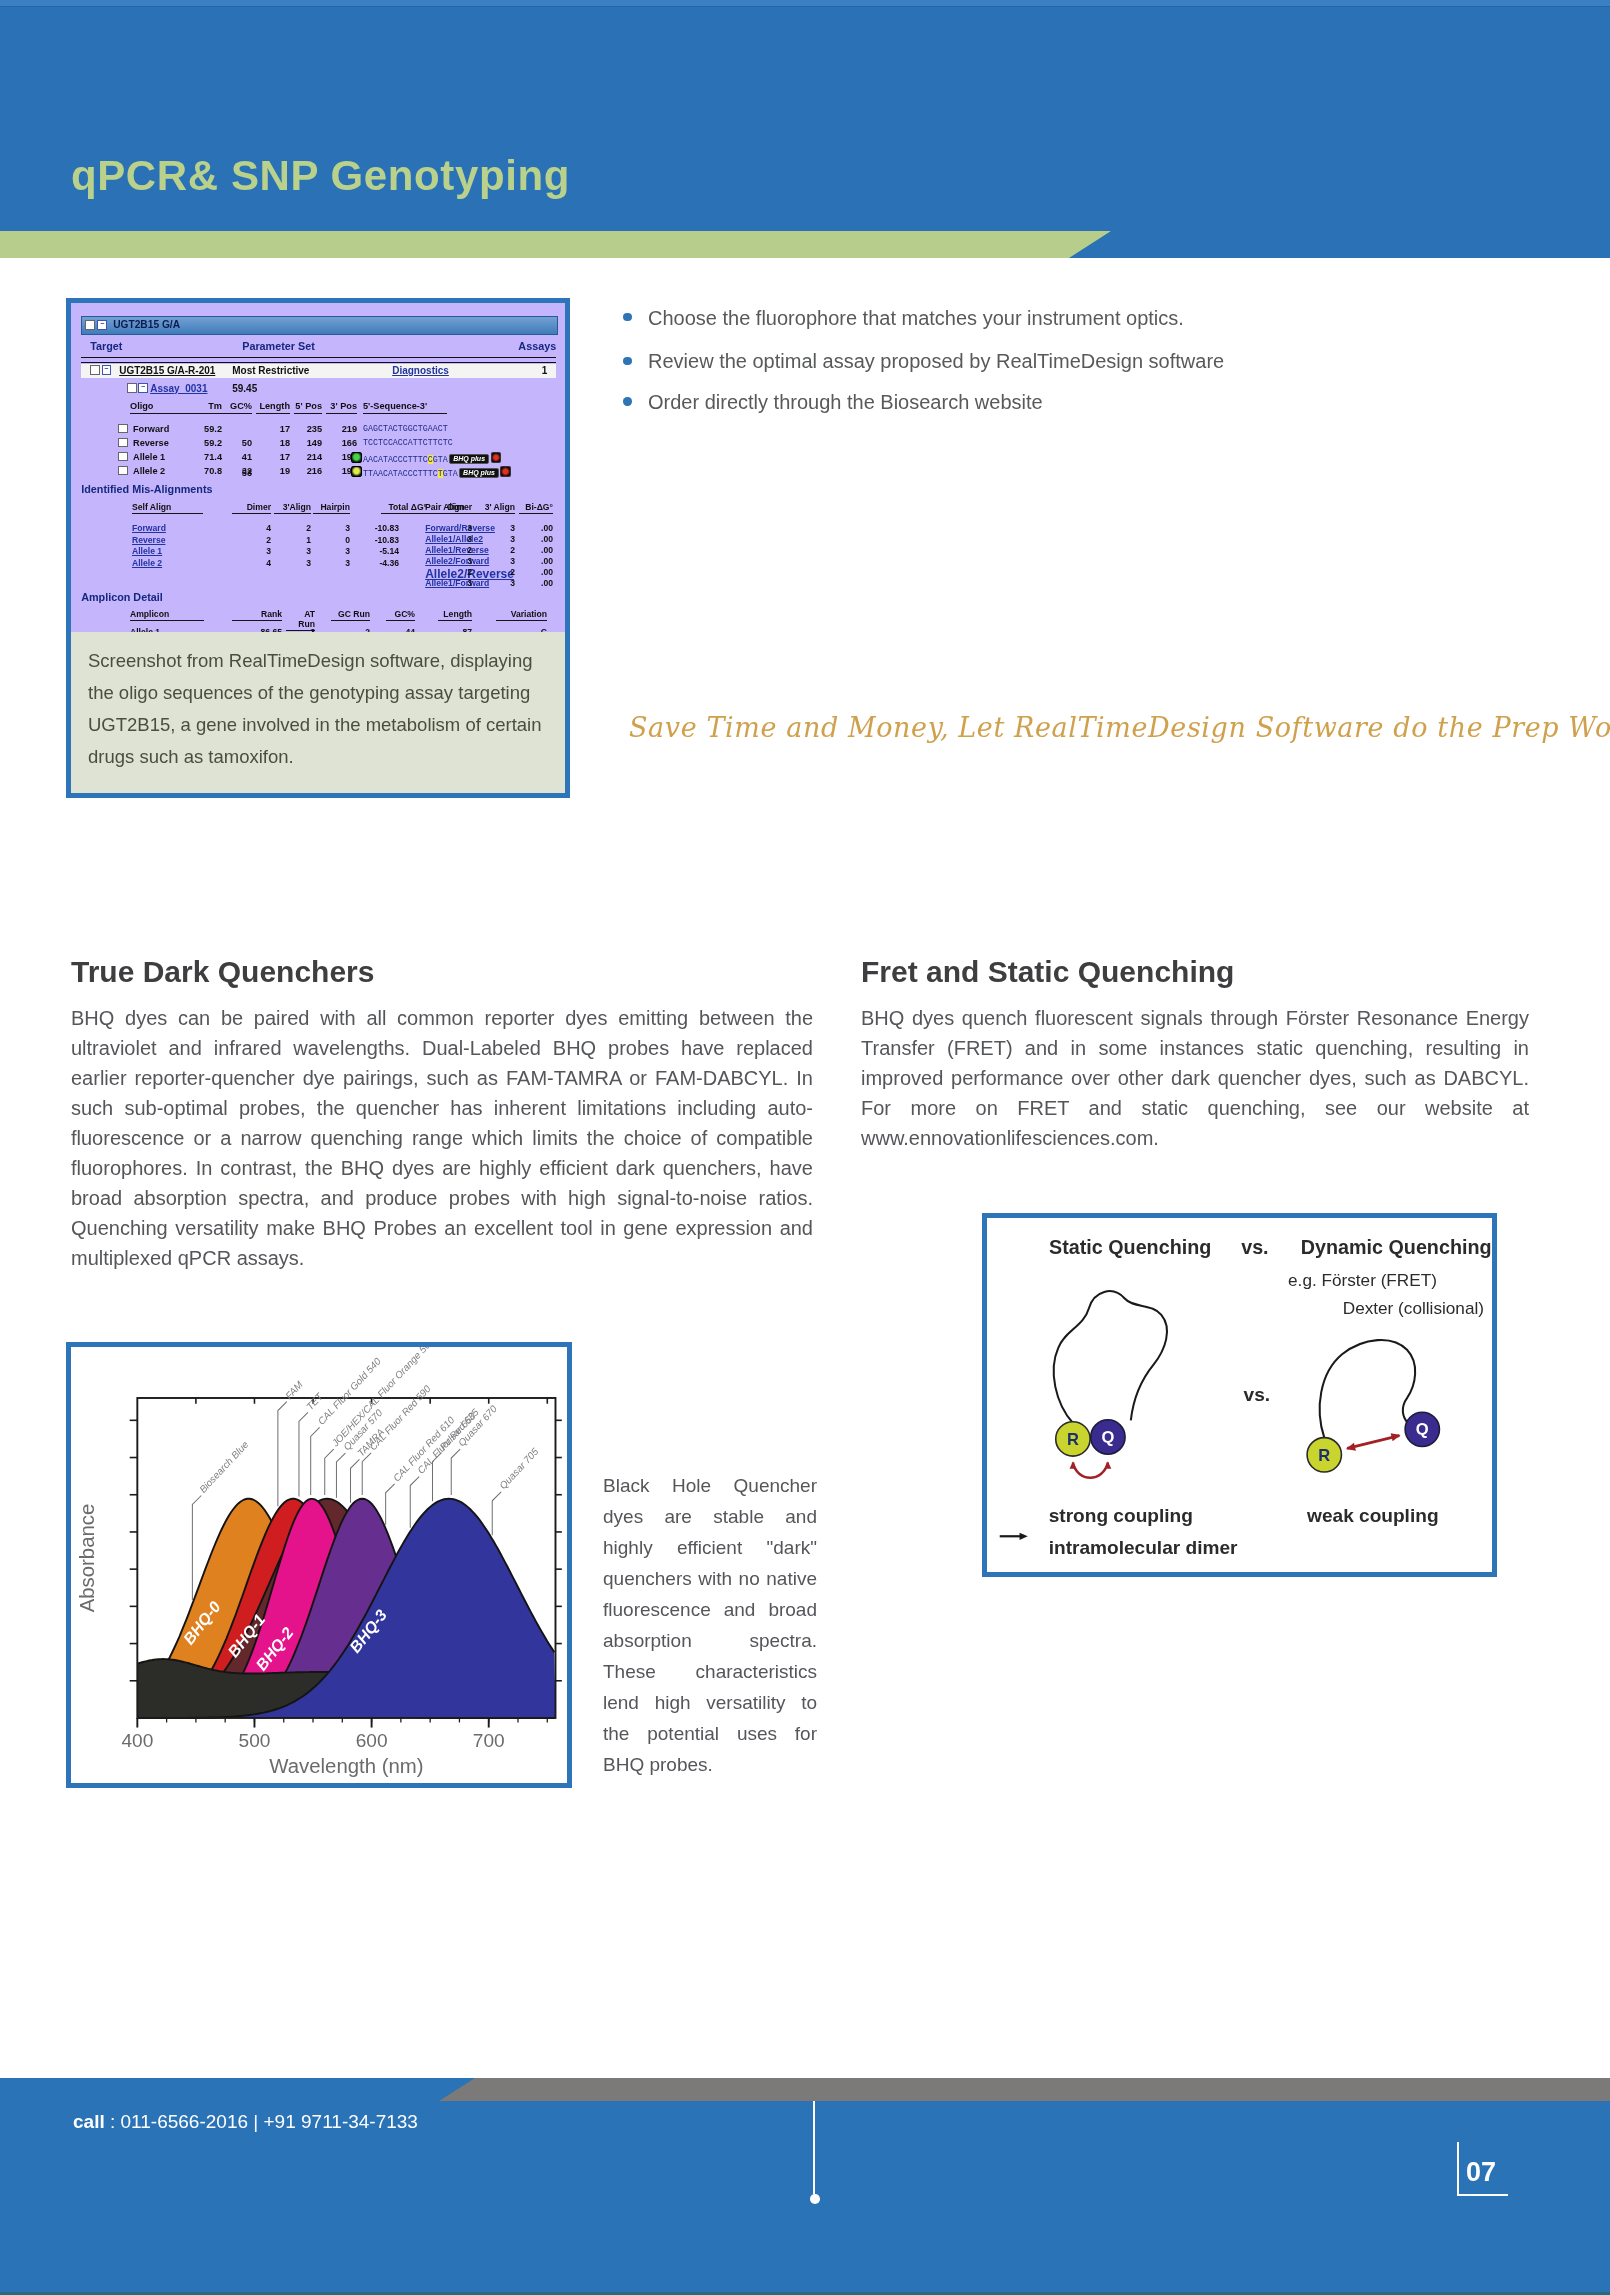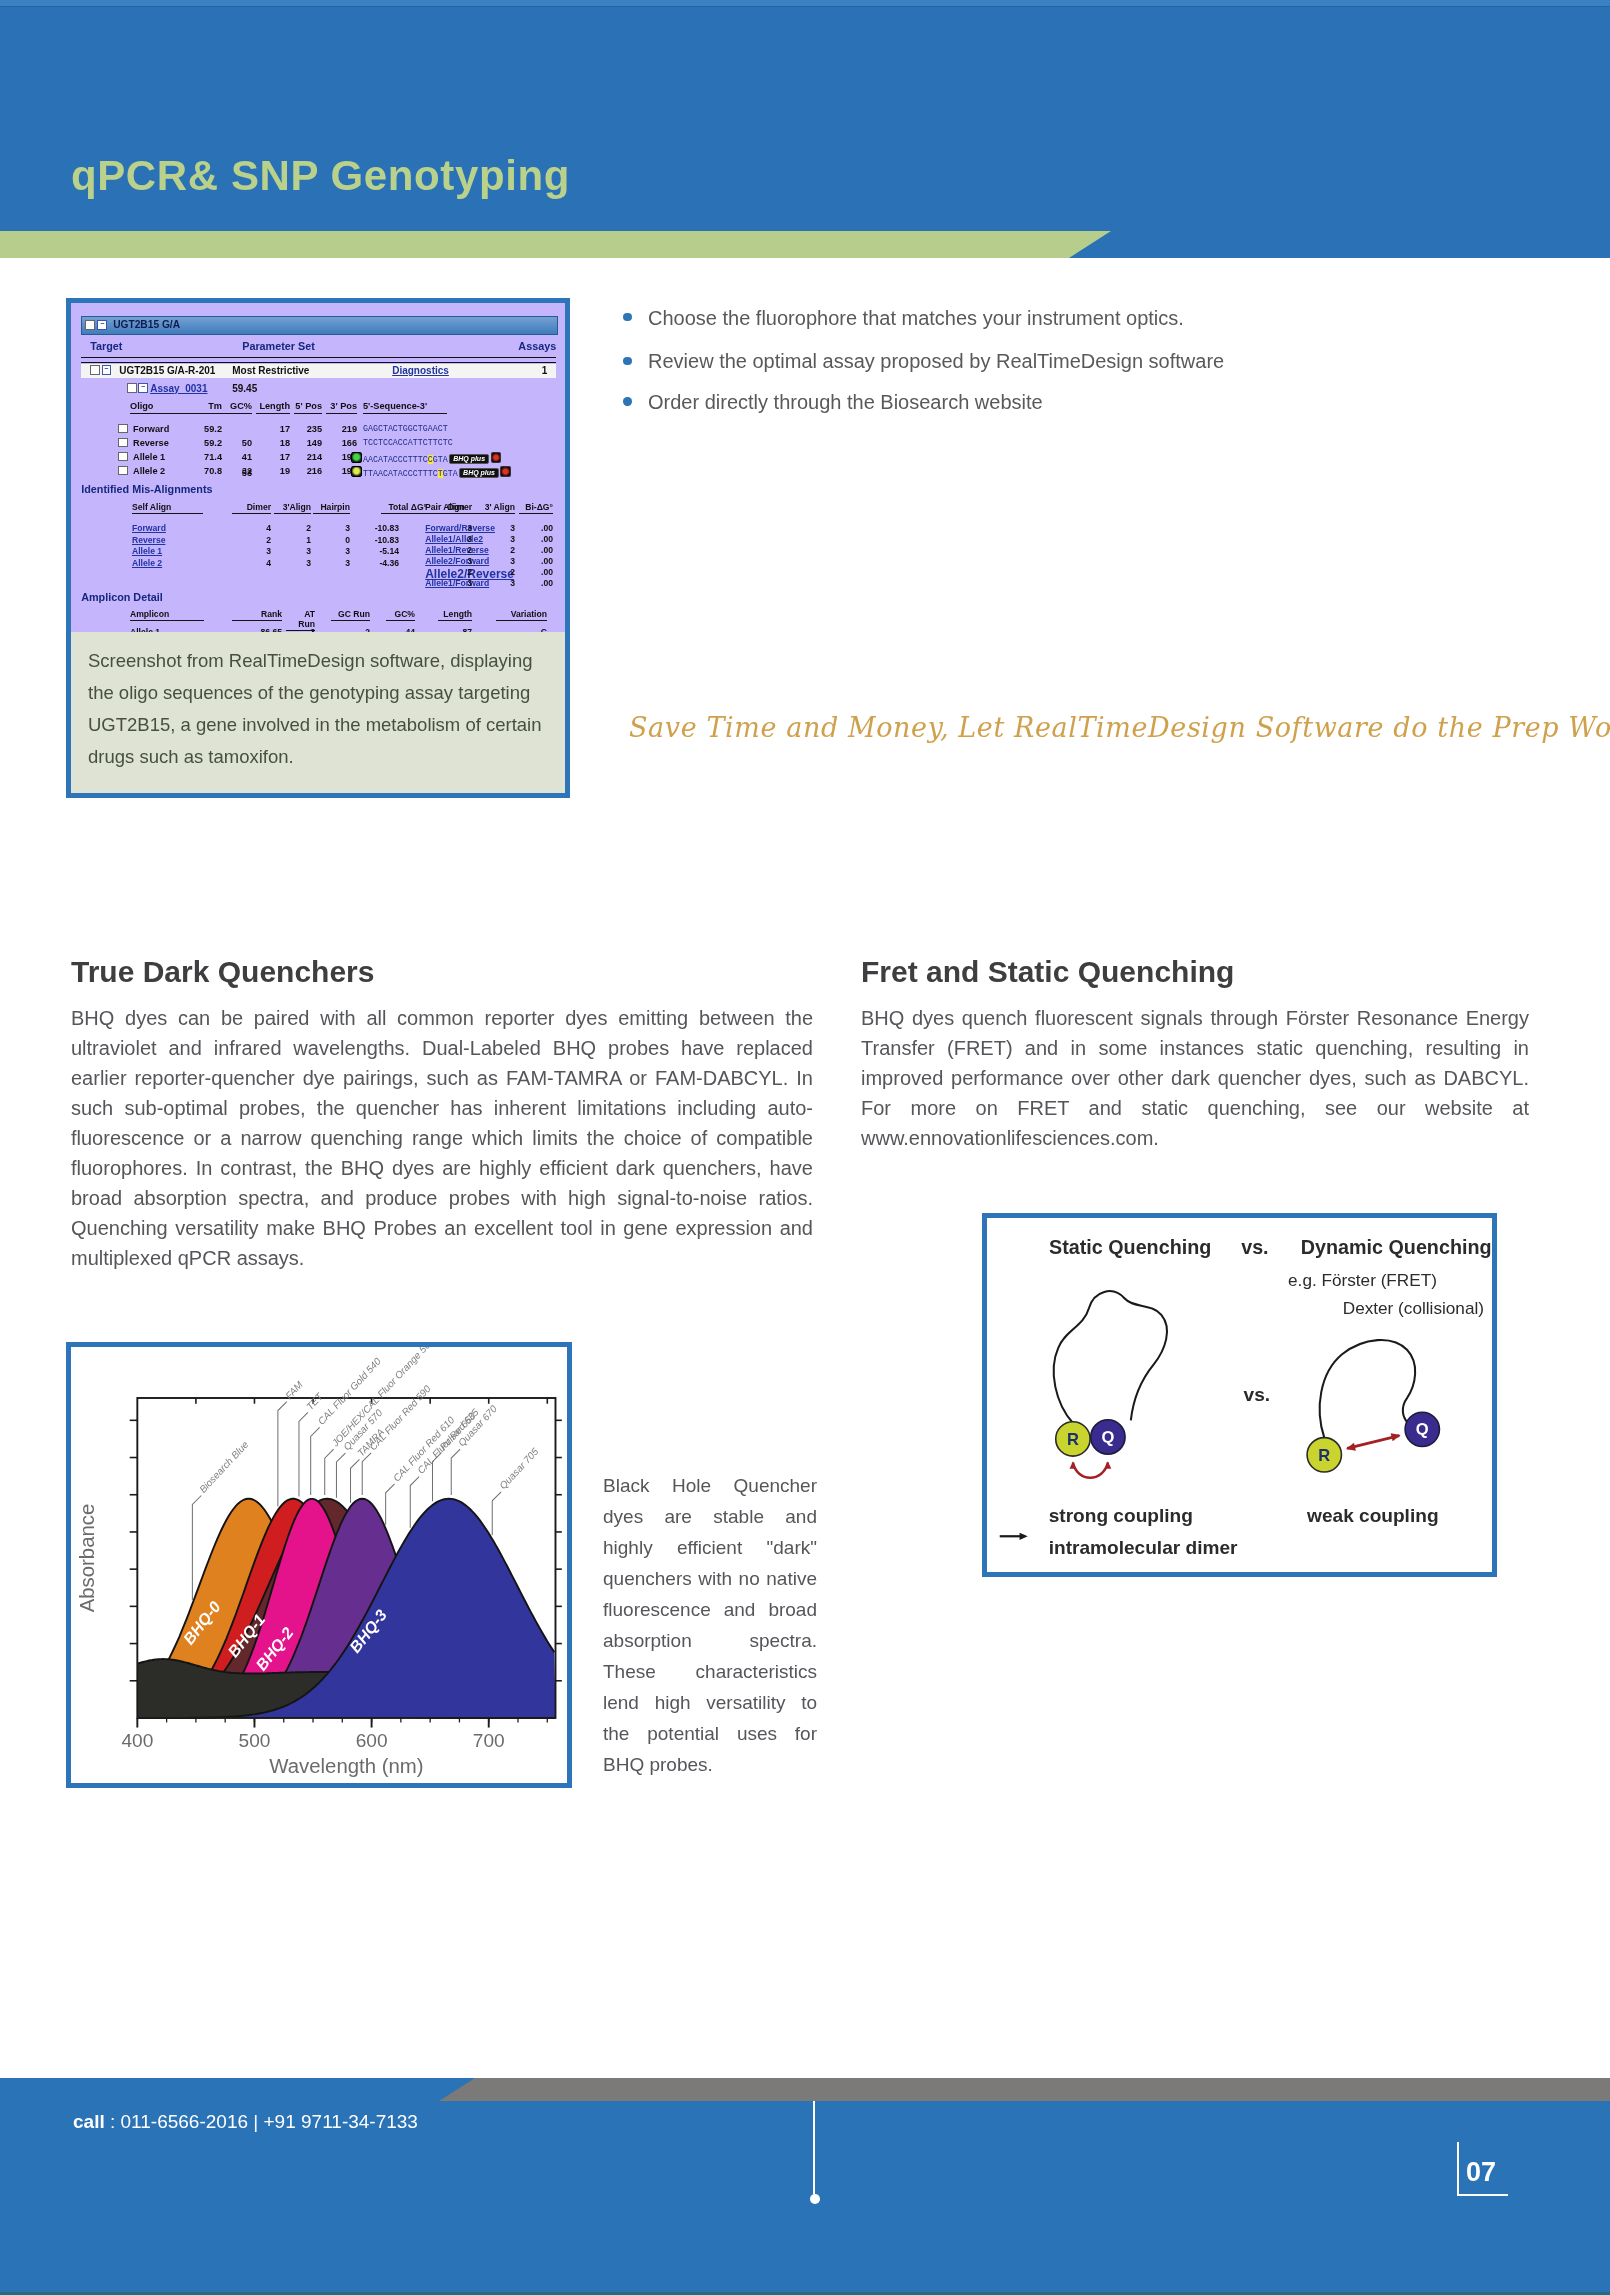--- a/index.html
+++ b/index.html
@@ -85,21 +85,21 @@
         </div>
         <div style="position: absolute; left: 10.2px; top: 37px; width: 475px; height: 15.3px;">
           <span style="position: absolute; left: 9px; top: 0px; font-size: 10.8px; font-weight: 800; color: rgb(22, 39, 125);">Target</span>
           <span style="position: absolute; left: 161px; top: 0px; font-size: 10.8px; font-weight: 800; color: rgb(22, 39, 125);">Parameter Set</span>
           <span style="position: absolute; right: 0px; top: 0px; font-size: 10.8px; font-weight: 800; color: rgb(22, 39, 125);">Assays</span>
         </div>
         <div style="position: absolute; left: 10.2px; top: 54px; width: 475px; height: 3.8px; border-top: 1.9px solid rgb(16, 16, 16); border-bottom: 1px solid rgb(16, 16, 16);"></div>
         <div style="position: absolute; left: 10.2px; top: 61px; width: 475px; height: 14px; background: rgb(244, 244, 242);">
           <div style="position: absolute; left: 9px; top: 1.3px; width: 7.6px; height: 7.6px; background: rgb(255, 255, 255); border: 1px solid rgb(102, 102, 102);"></div>
           <div style="position: absolute; left: 20.4px; top: 1.3px; width: 7.6px; height: 7.6px; background: rgb(255, 255, 255); border: 1px solid rgb(58, 86, 176); color: rgb(34, 51, 162); font-size: 7px; line-height: 6.4px; text-align: center; font-weight: 700;">−</div>
-          <span style="position: absolute; left: 38px; top: 0.6px; font-size: 10px; font-weight: 700; color: rgb(17, 17, 17);">UGT2B15 G/A-R-201</span>
+          <span style="position: absolute; left: 38px; top: 0.6px; font-size: 10px; font-weight: 700; color: rgb(17, 17, 17); text-decoration: underline;">UGT2B15 G/A-R-201</span>
           <span style="position: absolute; left: 151px; top: 0.6px; font-size: 10px; font-weight: 700; color: rgb(17, 17, 17);">Most Restrictive</span>
           <span style="position: absolute; left: 311px; top: 0.6px; font-size: 10px; font-weight: 700; color: rgb(34, 51, 162); text-decoration: underline;">Diagnostics</span>
           <span style="position: absolute; right: 9px; top: 0.6px; font-size: 10px; font-weight: 700; color: rgb(17, 17, 17);">1</span>
         </div>
         <div style="position: absolute; left: 10.2px; top: 79px; width: 475px; height: 14px;">
           <div style="position: absolute; left: 46px; top: 1.3px; width: 7.6px; height: 7.6px; background: rgb(255, 255, 255); border: 1px solid rgb(102, 102, 102);"></div>
           <div style="position: absolute; left: 57px; top: 1.3px; width: 7.6px; height: 7.6px; background: rgb(255, 255, 255); border: 1px solid rgb(58, 86, 176); color: rgb(34, 51, 162); font-size: 7px; line-height: 6.4px; text-align: center; font-weight: 700;">−</div>
           <span style="position: absolute; left: 69px; top: 0.6px; font-size: 10px; font-weight: 700; color: rgb(34, 51, 162); text-decoration: underline;">Assay_0031</span>
           <span style="position: absolute; left: 151px; top: 0.6px; font-size: 10px; font-weight: 700; color: rgb(17, 17, 17);">59.45</span>
         </div>

